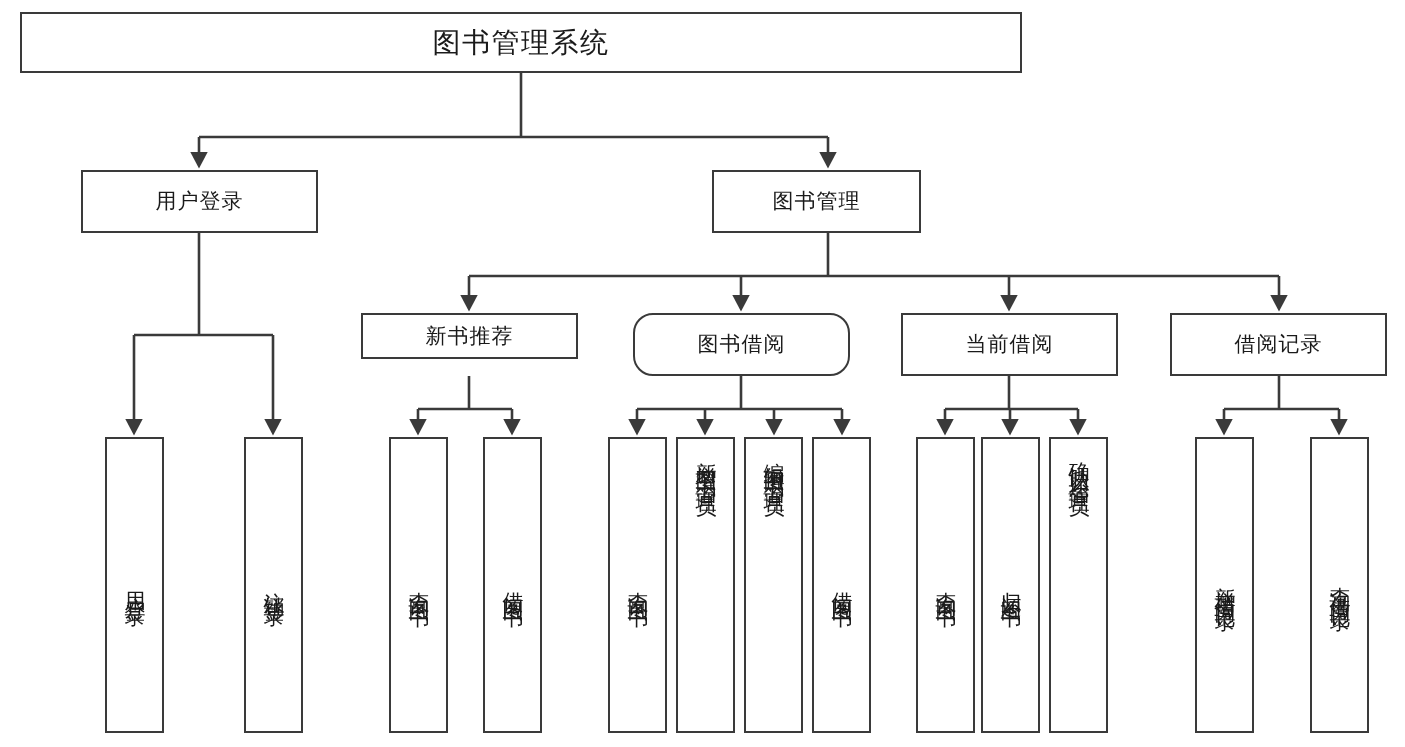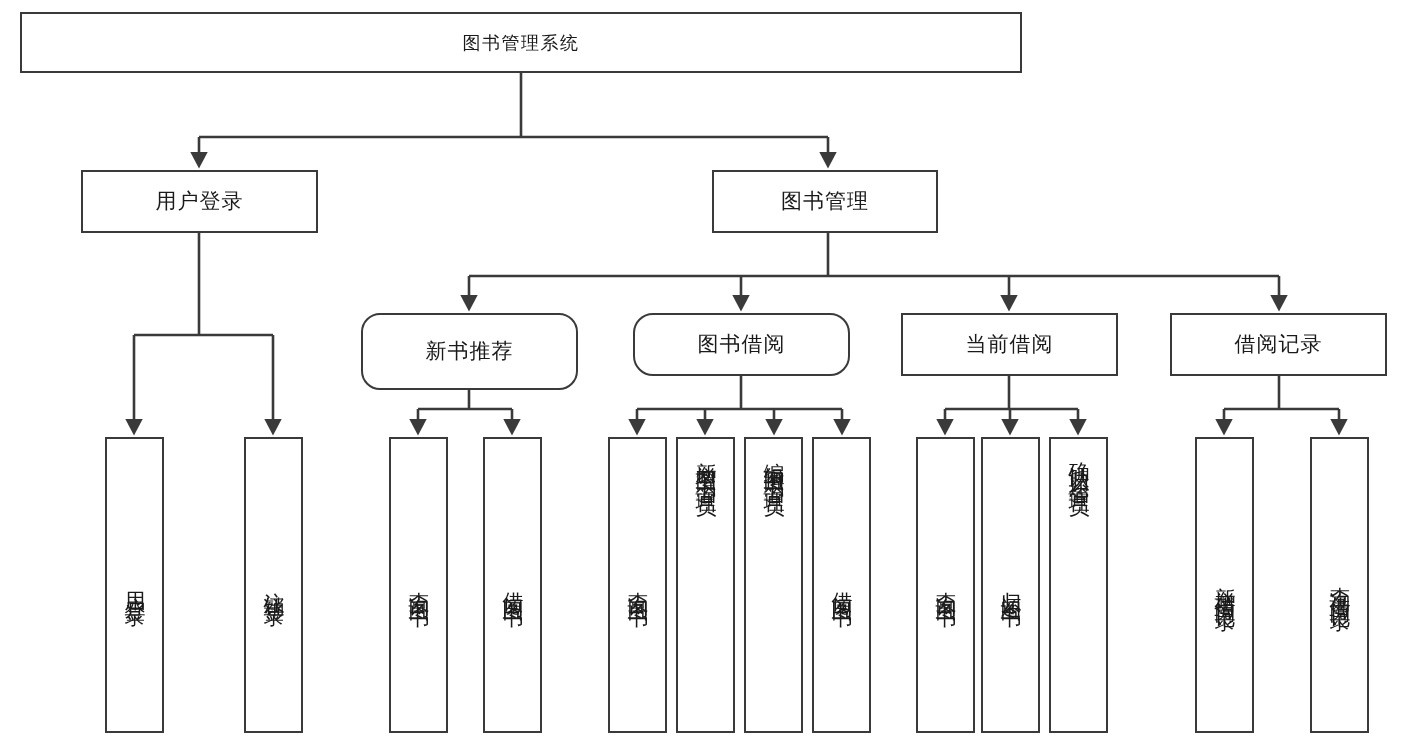--- a/index.html
+++ b/index.html
@@ -30,21 +30,21 @@
     align-items:center;
     justify-content:center;
     text-align:center;
     line-height:1.18;
   }
   .node.horiz{
     font-size:21px;
     letter-spacing:1px;
   }
   .node.title{
-    font-size:18px;
+    font-size:28px;
     letter-spacing:1.5px;
   }
   .node.leaf{
     writing-mode:vertical-rl;
     text-orientation:upright;
     font-size:21px;
     letter-spacing:5px;
     padding:6px 0;
     align-items:center;
     justify-content:center;
@@ -123,25 +123,25 @@
   </svg>
 
   <div class="node title" style="left:20px;top:12px;width:1002px;height:61px;">
     <span class="lbl">图书管理系统</span>
   </div>
 
   <div class="node horiz" style="left:81px;top:170px;width:237px;height:63px;">
     <span class="lbl">用户登录</span>
   </div>
 
-  <div class="node horiz" style="left:712px;top:170px;width:226px;height:63px;">
+  <div class="node horiz" style="left:712px;top:170px;width:209px;height:63px;">
     <span class="lbl">图书管理</span>
   </div>
 
-  <div class="node horiz" style="left:361px;top:313px;width:217px;height:77px;border-radius:19px;">
+  <div class="node horiz" style="left:361px;top:313px;width:217px;height:46px;">
     <span class="lbl">新书推荐</span>
   </div>
 
   <div class="node horiz" style="left:633px;top:313px;width:217px;height:63px;border-radius:20px;">
     <span class="lbl">图书借阅</span>
   </div>
 
   <div class="node horiz" style="left:901px;top:313px;width:217px;height:63px;">
     <span class="lbl">当前借阅</span>
   </div>

